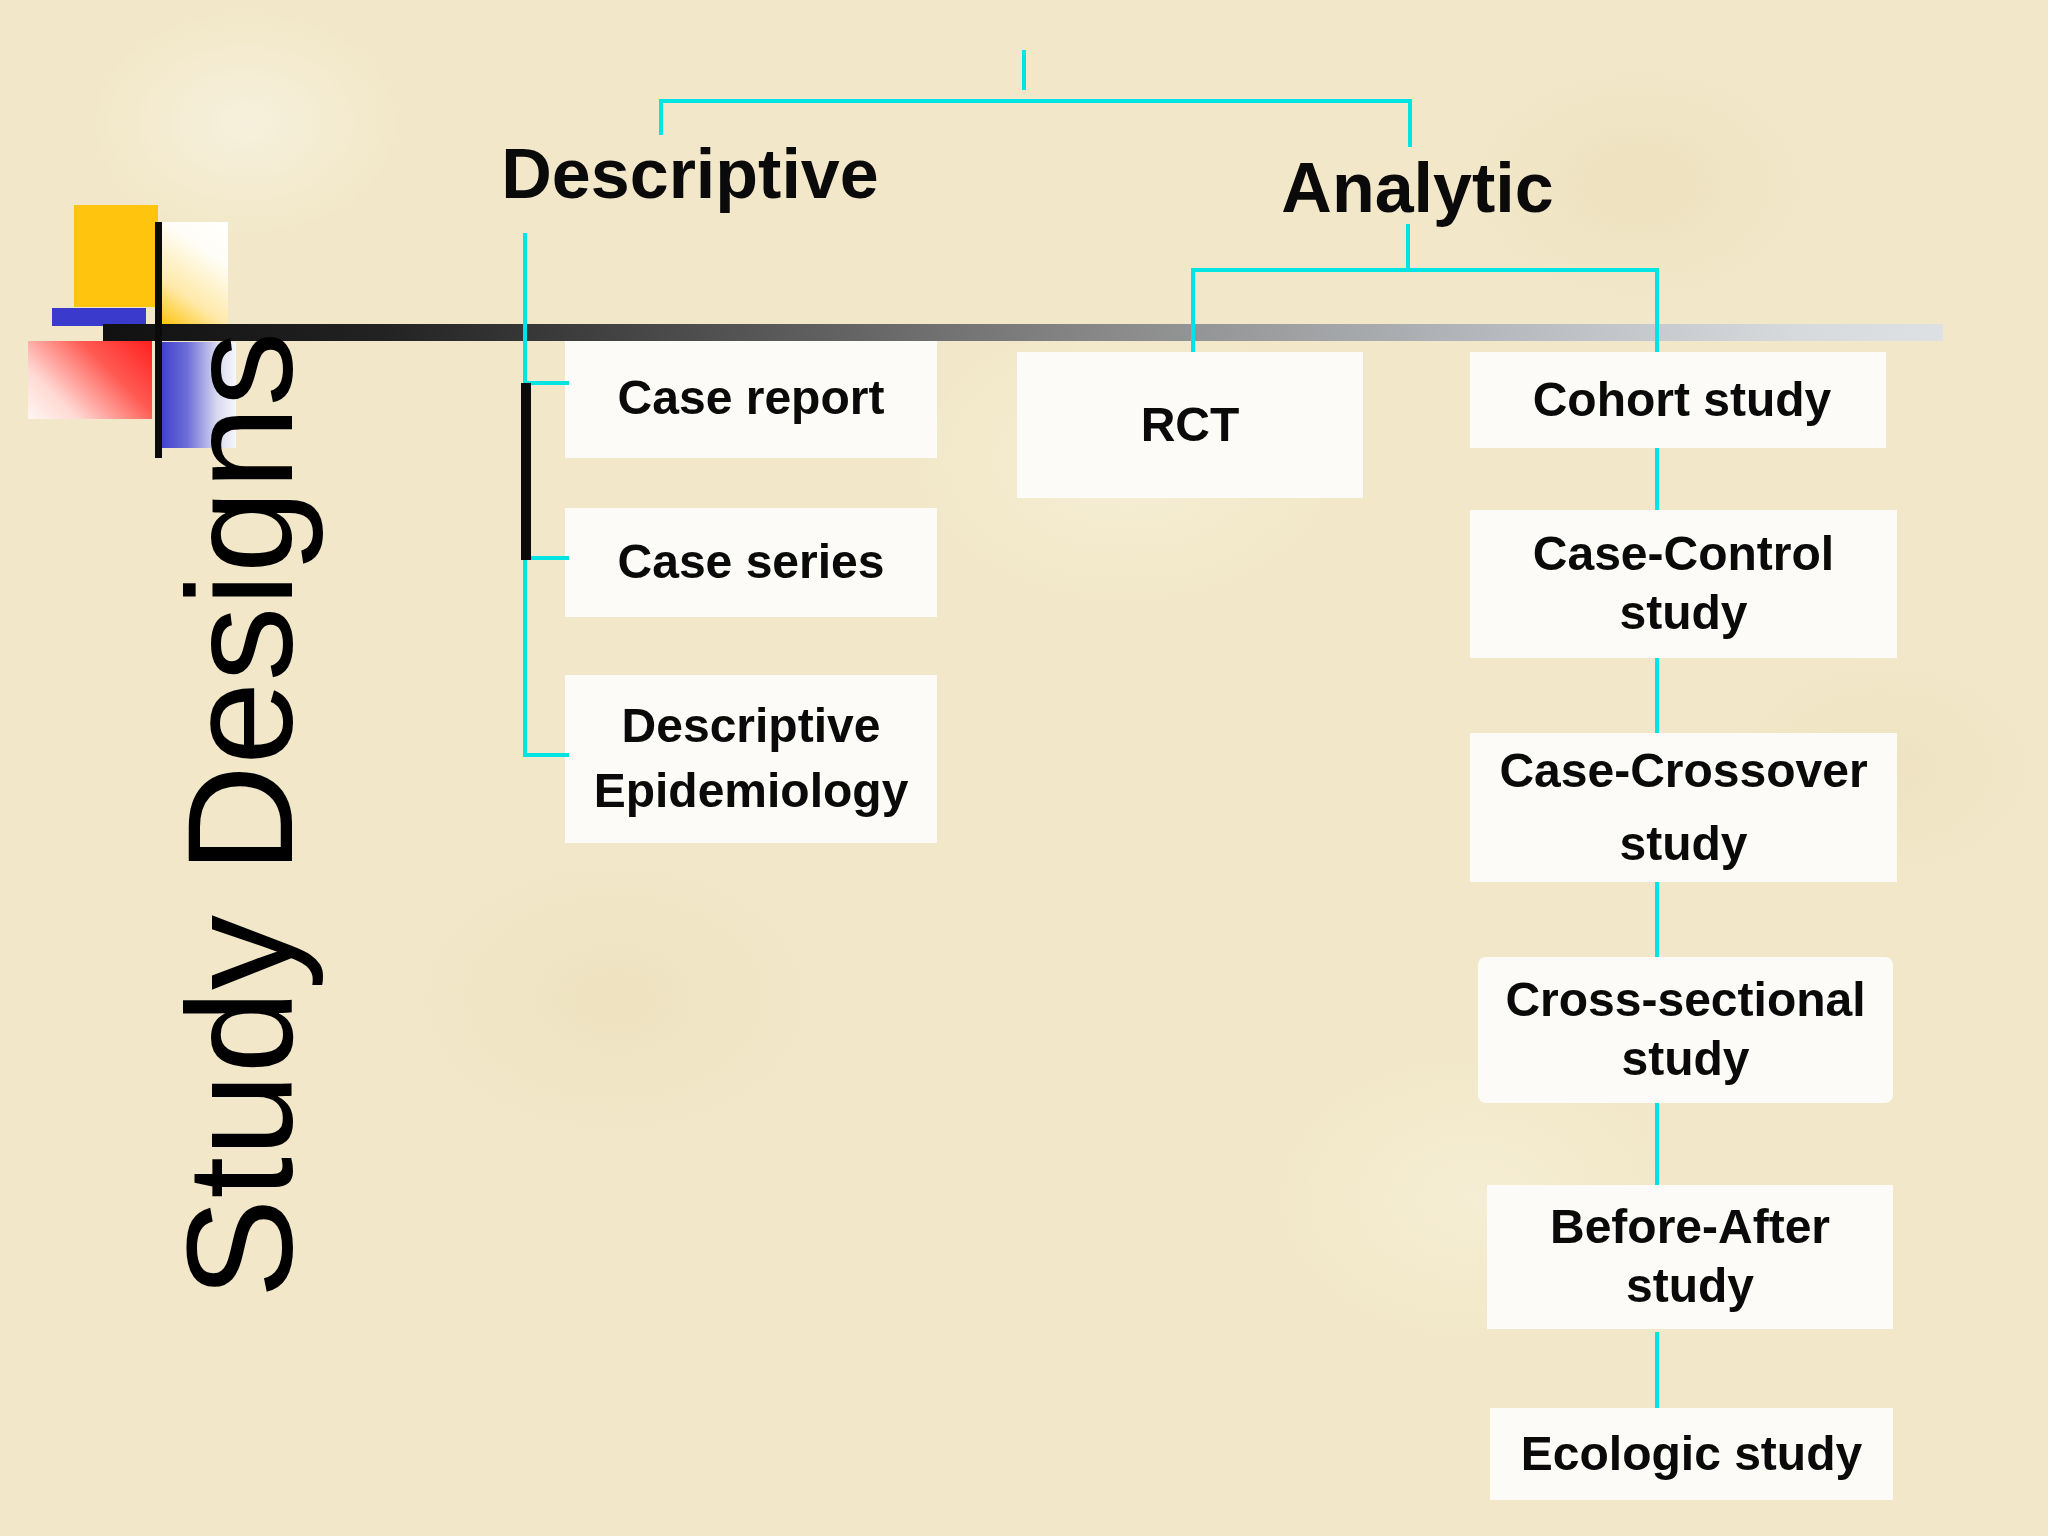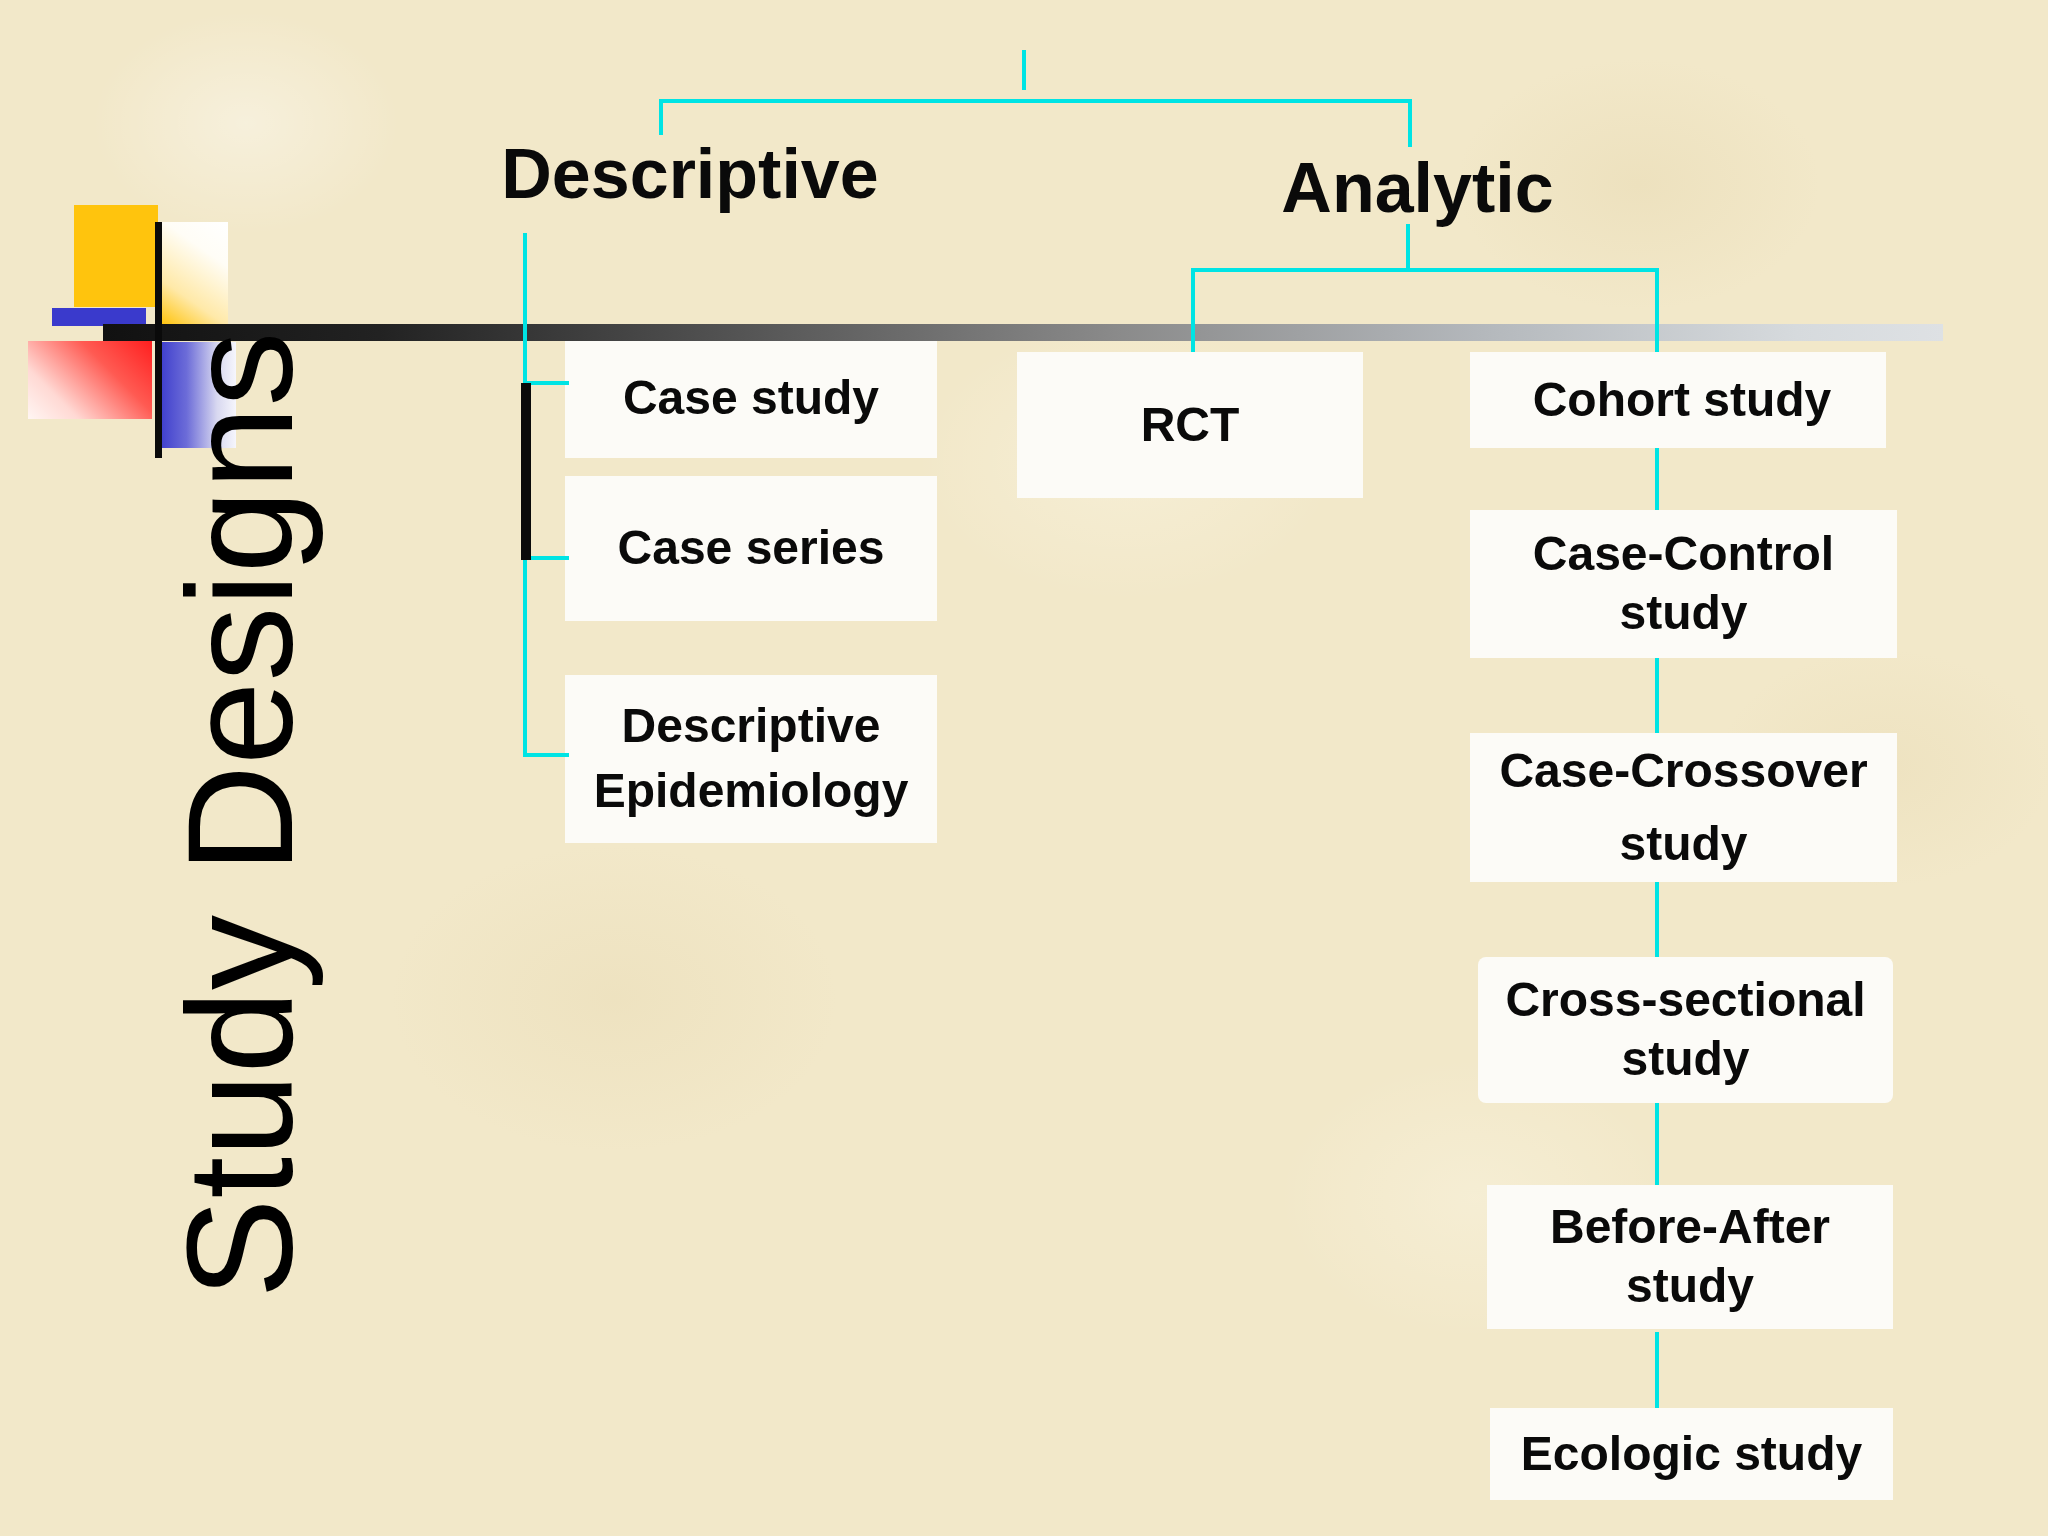--- a/index.html
+++ b/index.html
@@ -92,23 +92,23 @@
   <div class="cyan" style="left:1655px;top:448px;width:4px;height:62px;"></div>
   <div class="cyan" style="left:1655px;top:658px;width:4px;height:75px;"></div>
   <div class="cyan" style="left:1655px;top:882px;width:4px;height:75px;"></div>
   <div class="cyan" style="left:1655px;top:1103px;width:4px;height:82px;"></div>
   <div class="cyan" style="left:1655px;top:1332px;width:4px;height:76px;"></div>
 
   <div class="heading" style="left:430px;top:134px;width:520px;">Descriptive</div>
   <div class="heading" style="left:1190px;top:148px;width:455px;">Analytic</div>
 
   <div class="node" style="left:565px;top:339px;width:372px;height:119px;">
-    <span>Case study</span>
+    <span>Case report</span>
   </div>
-  <div class="node" style="left:565px;top:476px;width:372px;height:145px;">
+  <div class="node" style="left:565px;top:508px;width:372px;height:109px;">
     <span>Case series</span>
   </div>
   <div class="node" style="left:565px;top:675px;width:372px;height:168px;line-height:1.35;">
     <span>Descriptive</span>
     <span>Epidemiology</span>
   </div>
 
   <div class="node" style="left:1017px;top:352px;width:346px;height:146px;">
     <span>RCT</span>
   </div>

